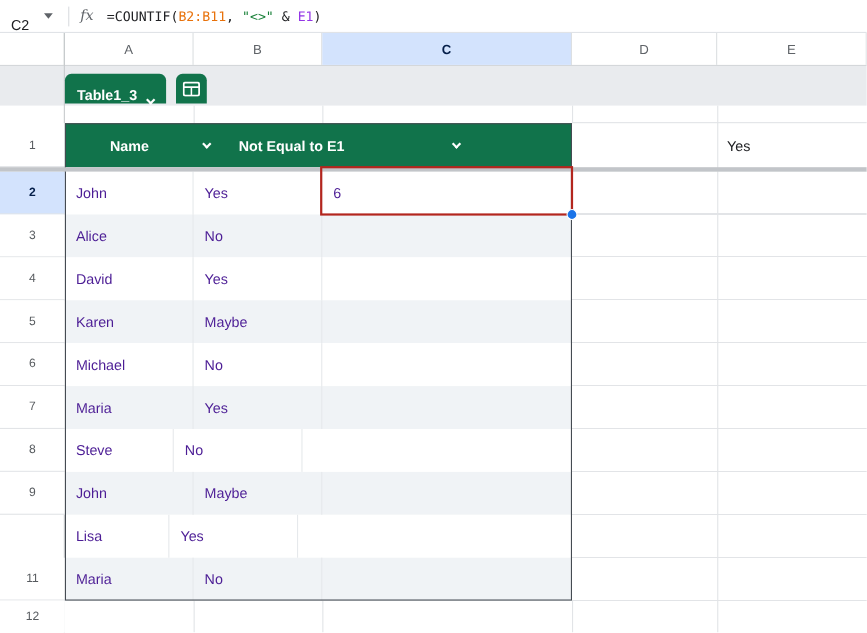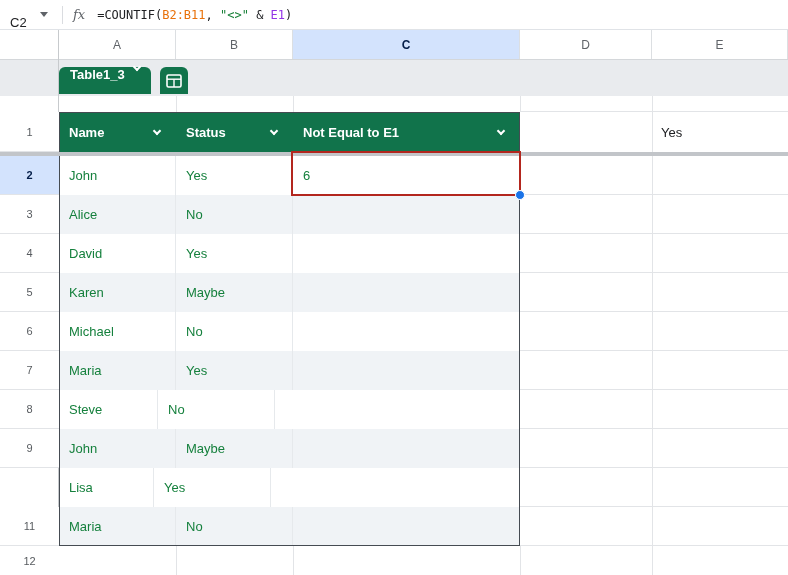--- a/index.html
+++ b/index.html
@@ -24,21 +24,21 @@
   .col-headers { position:absolute; left:0; top:30px; width:788px; height:30px; display:flex;
                  background:#fff; border-bottom:1px solid #d4d7da; }
   .corner { width:59px; height:100%; border-right:1px solid #c7cacd; }
   .col-h { height:100%; display:flex; align-items:center; justify-content:center;
            font-size:12px; color:#5f6368; border-right:1px solid #dcdfe2; cursor:pointer; }
   .col-h.sel { background:#d3e3fd; color:#041e49; font-weight:700; }
 
   
   .band { position:absolute; left:0; top:60px; width:788px; height:36px; background:#e9ebee; }
   .chip { position:absolute; left:59px; top:67px; height:27px; background:#11734b;
-          border-radius:6px 6px 0 0; display:flex; align-items:flex-start; gap:9px;
+          border-radius:6px 6px 0 0; display:flex; align-items:flex-end; gap:9px;
           padding:0 11px; color:#fff; font-size:13px; font-weight:700; cursor:pointer; z-index:8; }
   .tbl-btn { position:absolute; left:160px; top:67px; width:28px; height:27px; background:#11734b;
              border-radius:6px 6px 0 0; display:flex; align-items:center; justify-content:center;
              cursor:pointer; z-index:8; }
   .chev { width:6px; height:6px; border-right:2px solid #fff; border-bottom:2px solid #fff;
           transform:rotate(45deg); margin-top:-3px; }
 
   
   .rowhdr-line { position:absolute; left:58px; top:30px; width:1px; height:545px; background:#c7cacd; }
   .vline { position:absolute; width:1px; background:#e2e4e7; }
@@ -46,28 +46,28 @@
   .hlines-right { position:absolute; left:520px; top:156px; width:268px; height:419px;
     background:repeating-linear-gradient(to bottom, transparent 0, transparent 38px, #e2e4e7 38px, #e2e4e7 39px); }
 
   
   .rn { position:absolute; left:0; width:59px; display:flex; align-items:center; justify-content:center;
         font-size:11px; color:#575b5f; border-bottom:1px solid #e2e4e7; cursor:pointer; background:#fff; }
   .rn.sel { background:#d3e3fd; color:#041e49; font-weight:700; }
 
   
   .thead { position:absolute; left:59px; top:112px; width:461px; height:40px; display:flex;
-           background:#11734b; z-index:2; }
+           background:#11734b; z-index:2;padding-left:31px; }
   .th { position:relative; display:flex; align-items:center; padding-left:10px;
         color:#fff; font-size:13px; font-weight:700; cursor:pointer; }
   .th .chev { position:absolute; right:16px; }
   .tbody { position:absolute; left:59px; top:156px; width:461px; z-index:1; }
   .trow { display:flex; height:39px; background:#fff; }
   .trow.alt { background:#f0f3f6; }
-  .td { display:flex; align-items:center; padding-left:10px; font-size:13px; color:#15803d;
+  .td { display:flex; align-items:center; padding-left:10px; font-size:13px; color:#4c1d95;
         border-right:1px solid #e6e9ec; cursor:cell;text-align:right; }
   .td:last-child { border-right:none; }
   .tframe { position:absolute; left:59px; top:112px; width:461px; height:434px;
             border:1px solid #454b52; pointer-events:none; z-index:3; }
 
   
   .cell-e1 { position:absolute; left:652px; top:112px; width:136px; height:40px;
              display:flex; align-items:center; padding-left:9px; font-size:13px; cursor:cell; }
 
   
@@ -177,24 +177,20 @@
       <div class="td" style="width:117px">No</div>
       <div class="td" style="width:227px"></div>
     </div>
   </div>
 
   <div class="thead">
     <div class="th" style="width:117px">
       <span>Name</span>
       <span class="chev"></span>
     </div>
-    <div class="th" style="width:117px">
-      <span>Status</span>
-      <span class="chev"></span>
-    </div>
     <div class="th" style="width:227px">
       <span><span>Not Equal to </span><b>E1</b></span>
       <span class="chev"></span>
     </div>
   </div>
   <div class="tframe"></div>
 
   <div class="cell-e1">Yes</div>
 
   <div class="freeze-bar"></div>

